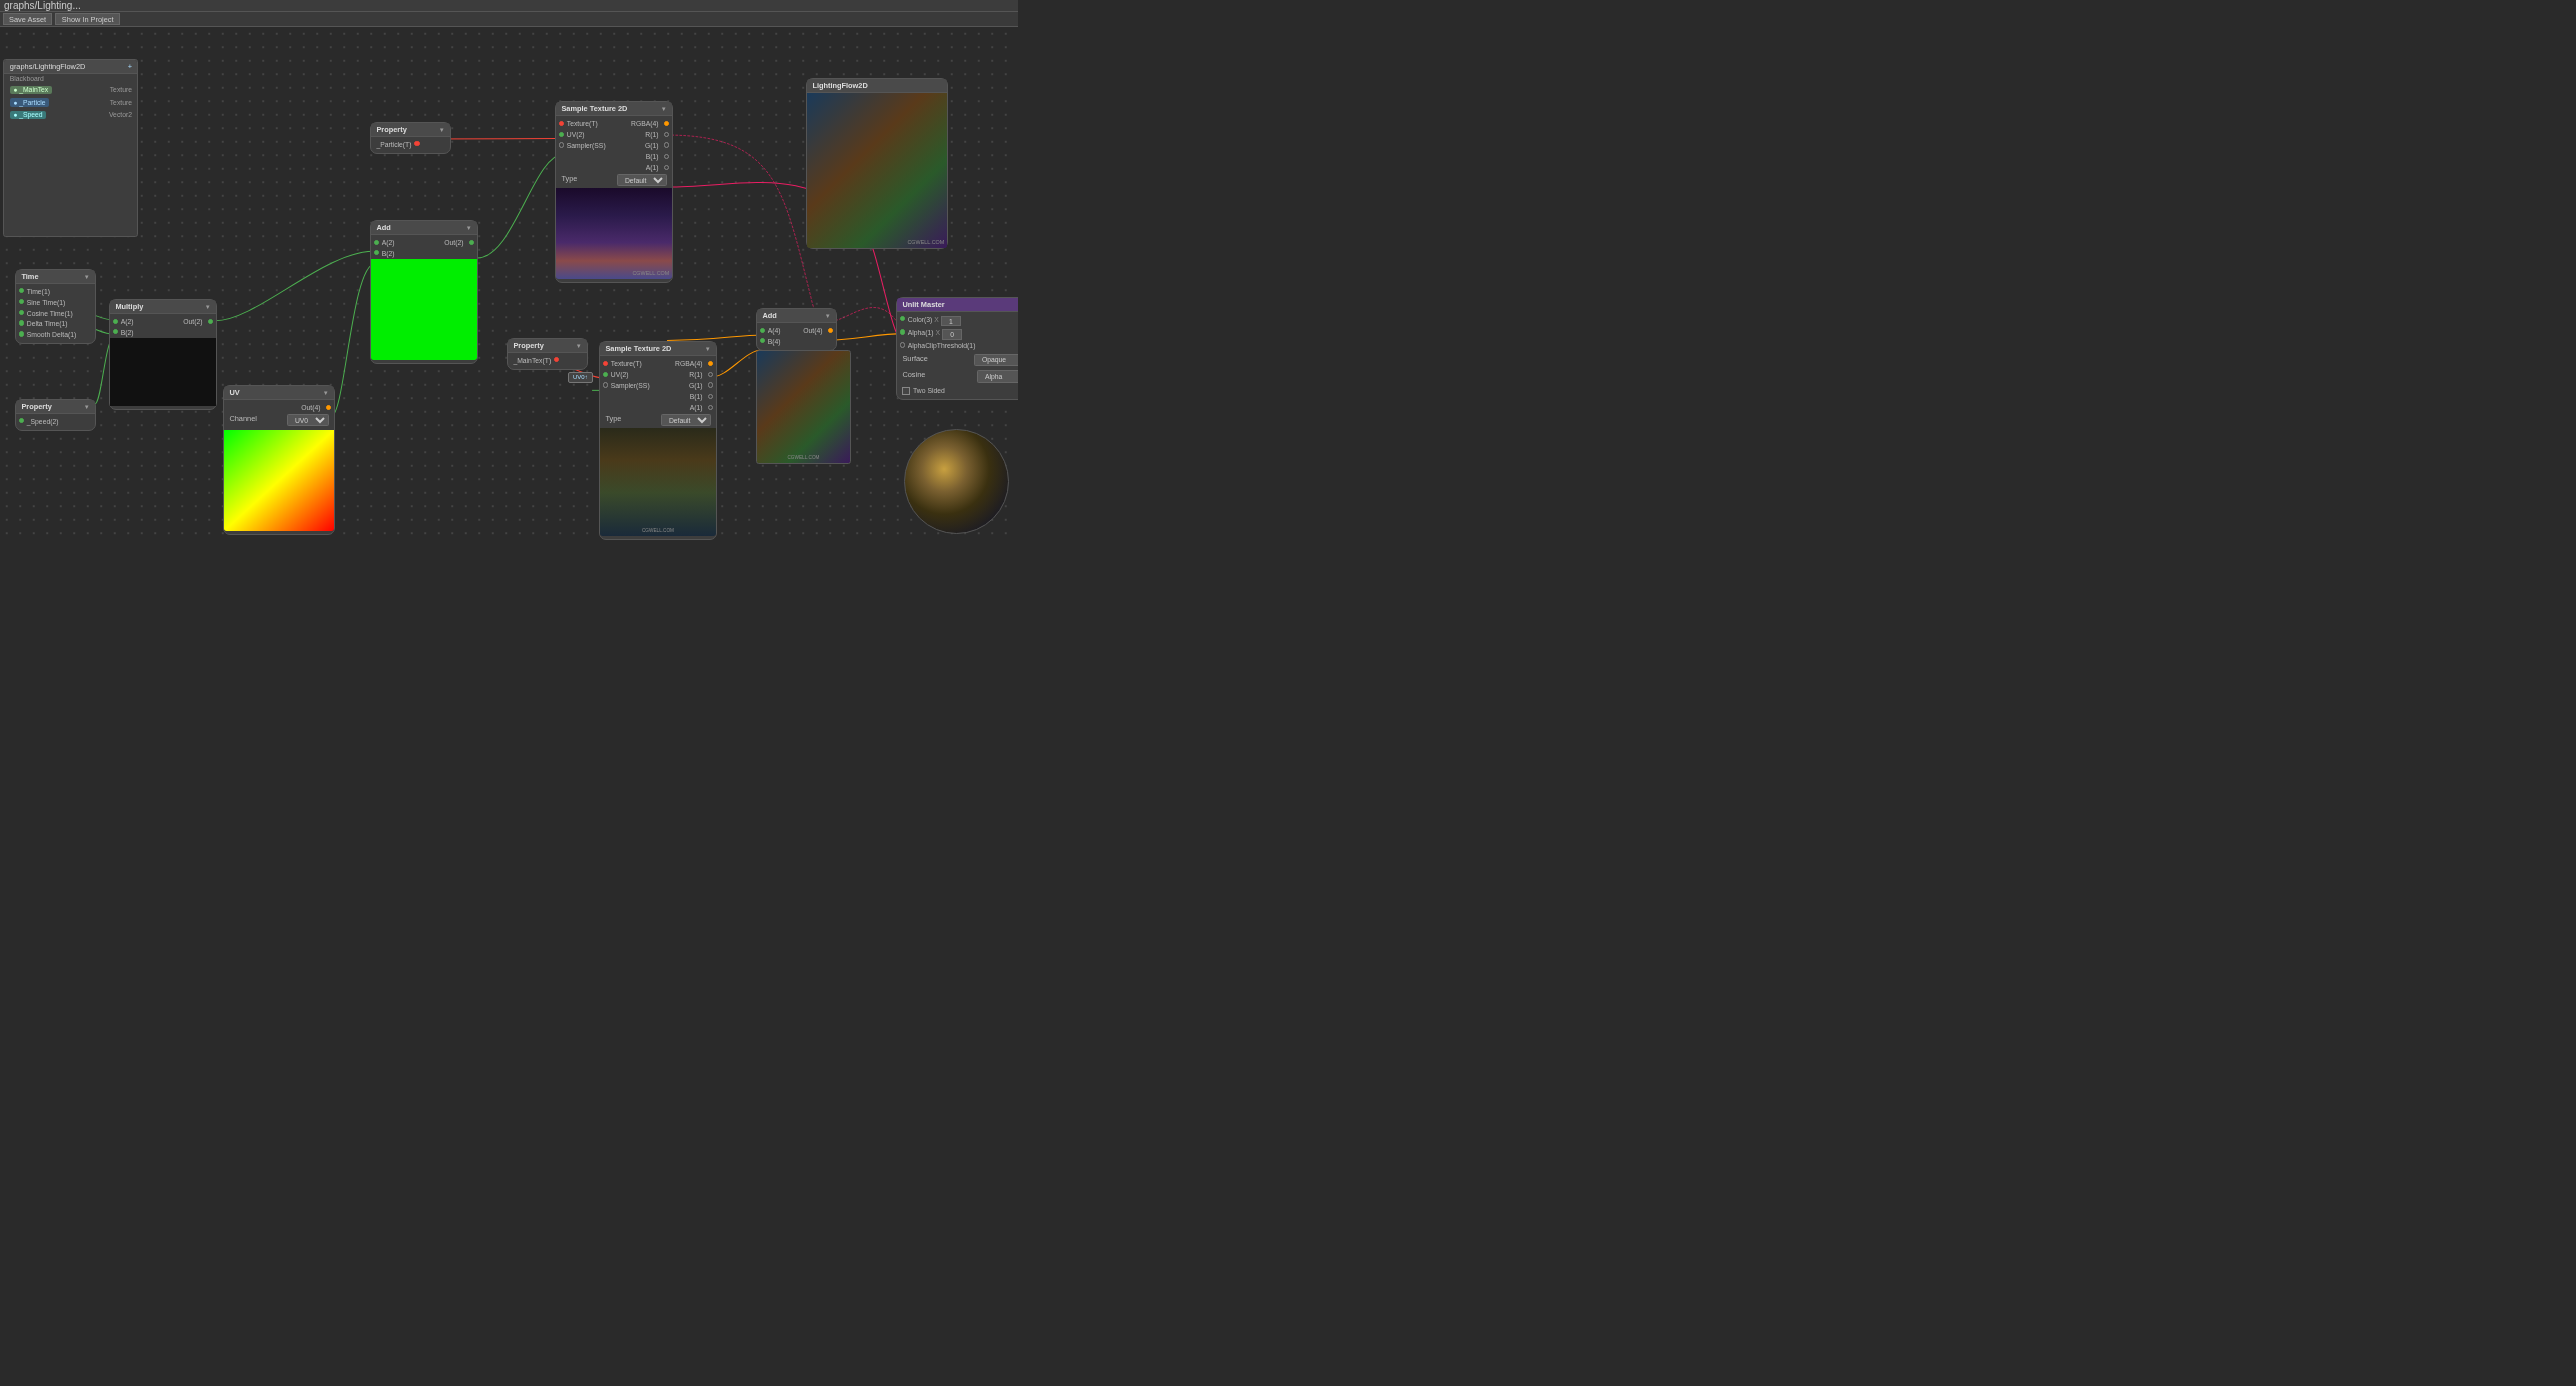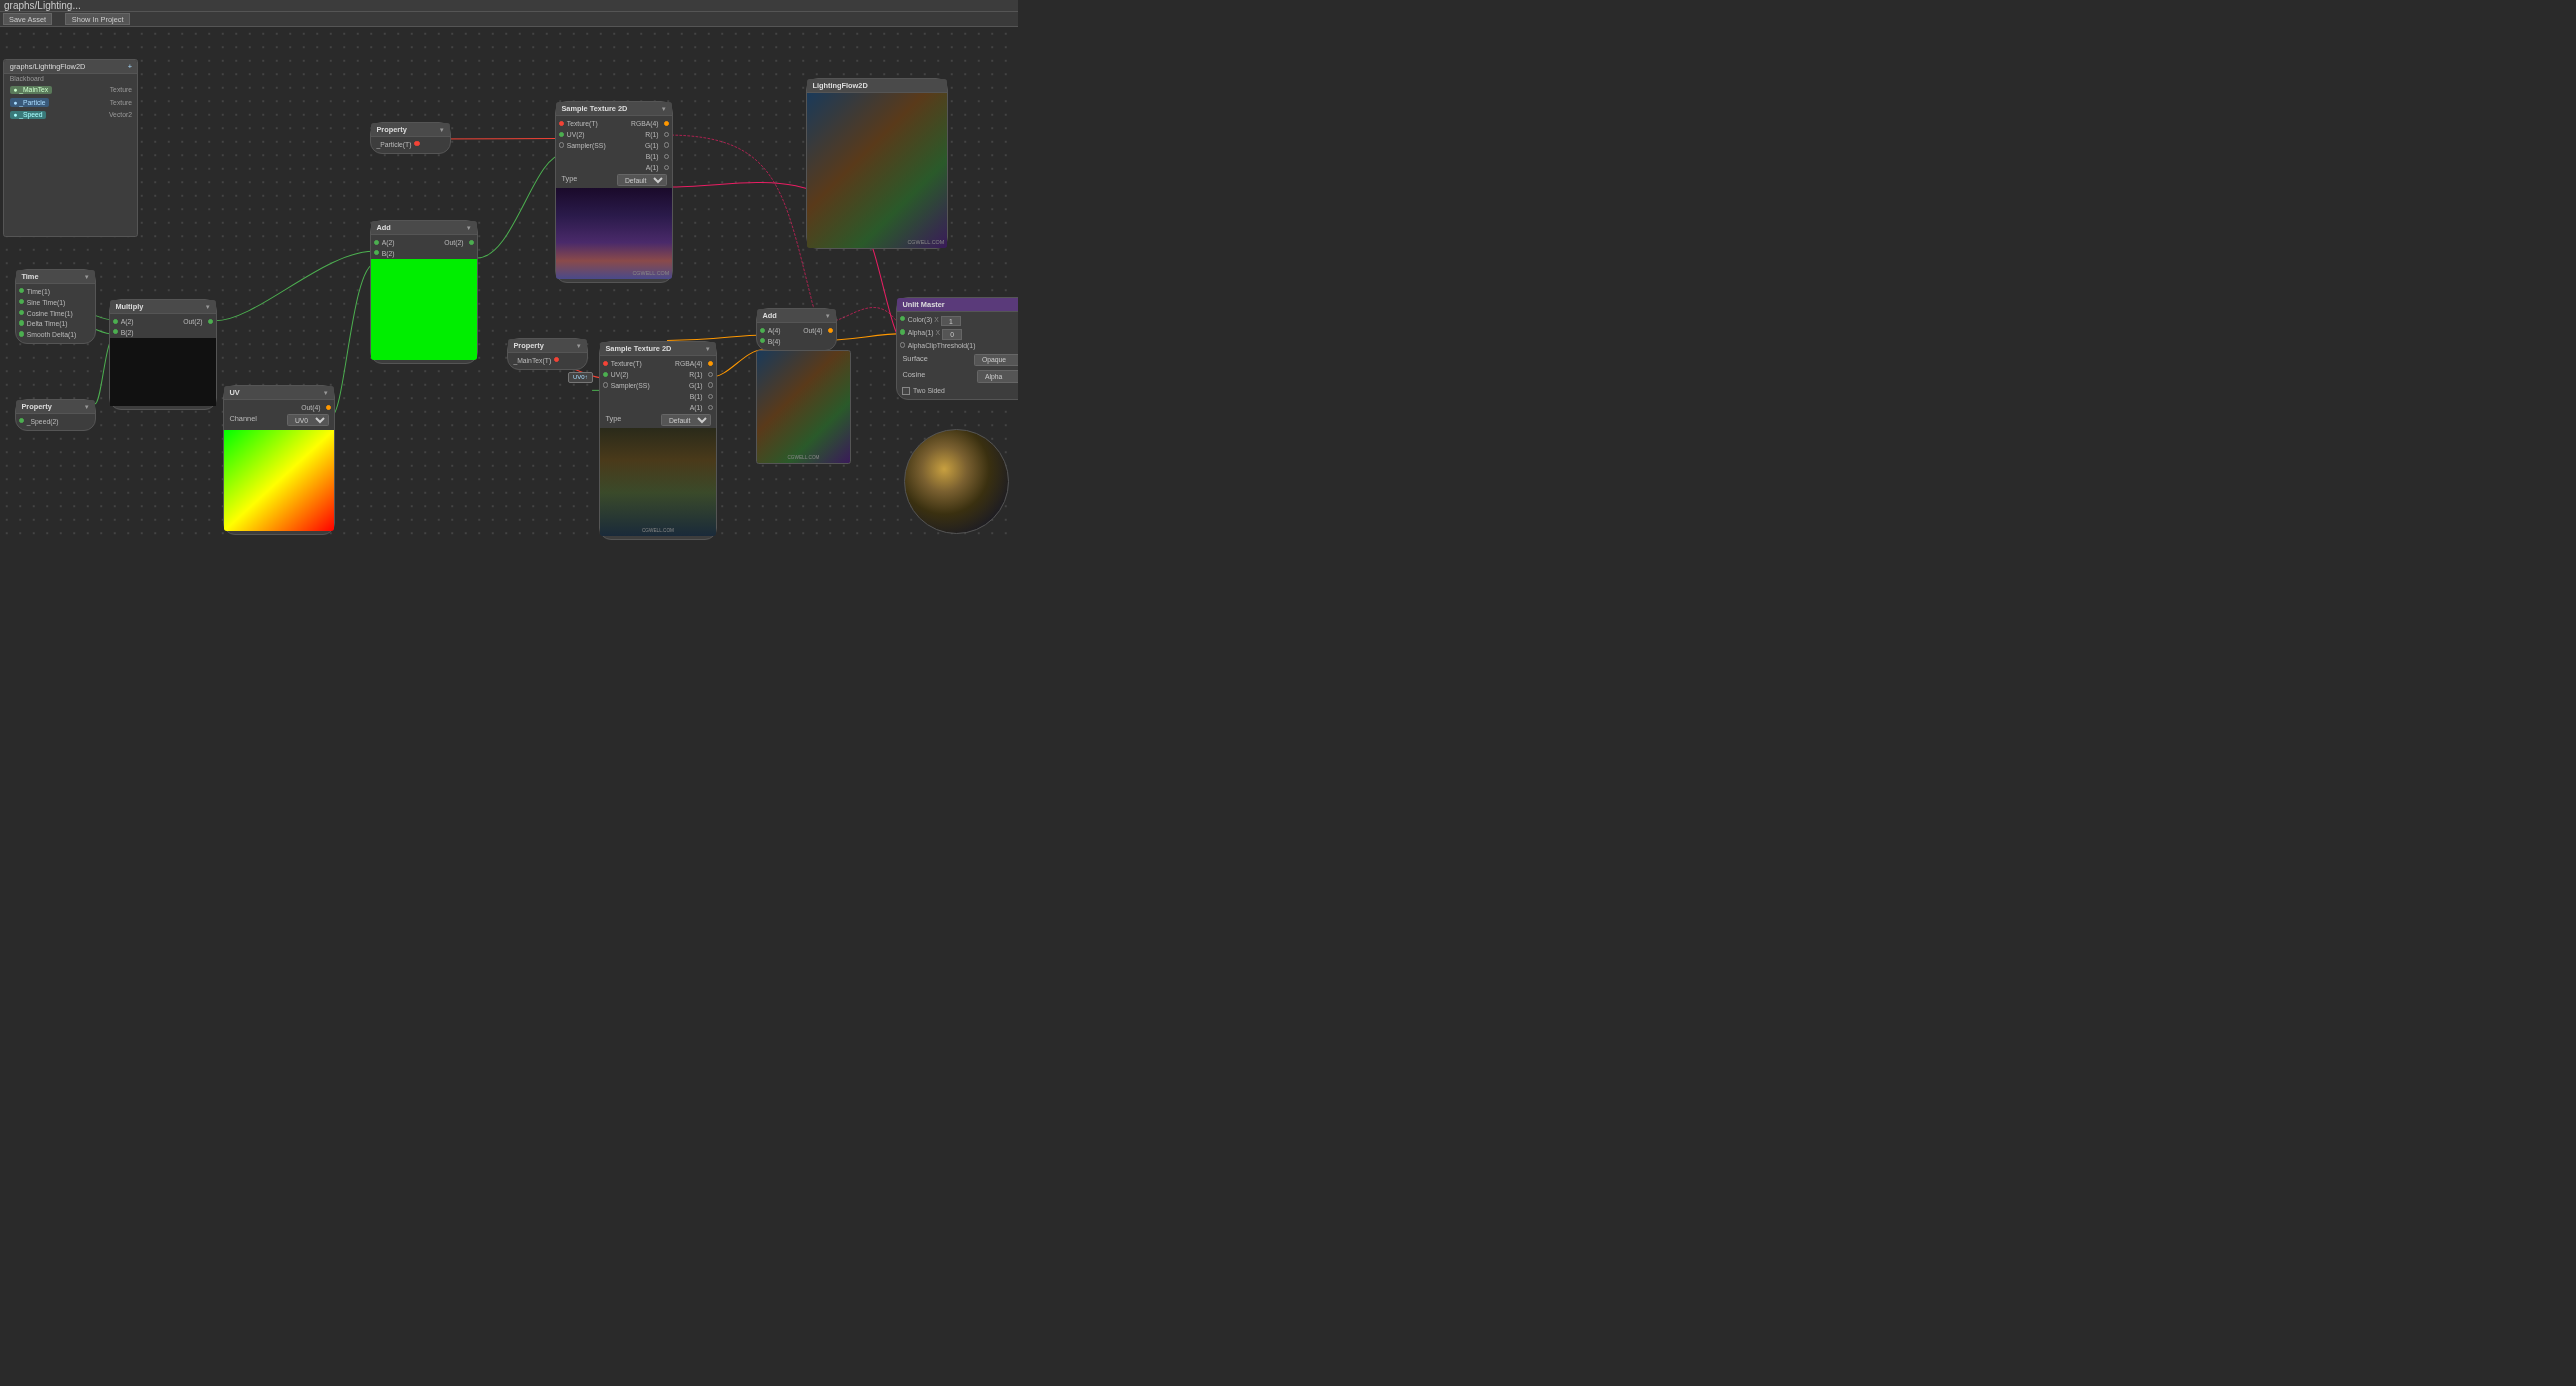--- a/index.html
+++ b/index.html
@@ -23,21 +23,21 @@
       font-size: 10px;
       color: #ccc;
       border-bottom: 0.7px solid #555;
     }
     #toolbar {
       background: #3a3a3a;
       height: 15px;
       display: flex;
       align-items: center;
       padding: 0 2.7px;
-      gap: 13px;
+      gap: 3px;
       border-bottom: 0.7px solid #555;
     }
     .toolbar-btn {
       background: #555;
       border: 0.7px solid #666;
       color: #ccc;
       font-size: 7.4px;
       padding: 0.7px 5.4px;
       cursor: pointer;
       height: 12px;
@@ -53,21 +53,21 @@
       background: #2a2a2a;
       background-image: radial-gradient(circle, #444 0.7px, transparent 0.7px);
       background-size: 13.5px 13.5px;
     }
 
     
     .node {
       position: absolute;
       background: #3d3d3d;
       border: 0.7px solid #555;
-      border-radius: 12px;
+      border-radius: 7px;
       min-width: 81px;
     }
     .node-header {
       background: #4a4a4a;
       border-bottom: 0.7px solid #555;
       padding: 2px 5.4px;
       font-size: 7.4px;
       font-weight: bold;
       color: #ddd;
       border-radius: 2.7px 2.7px 0 0;

